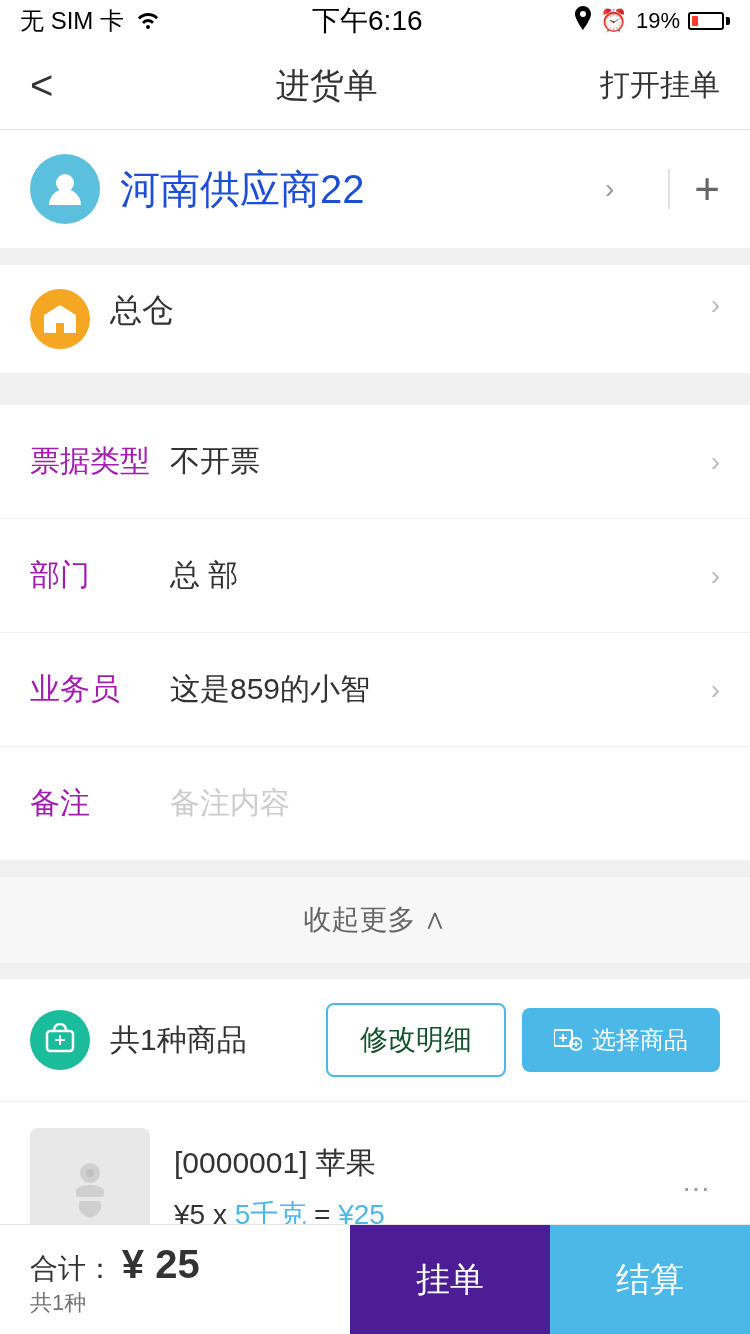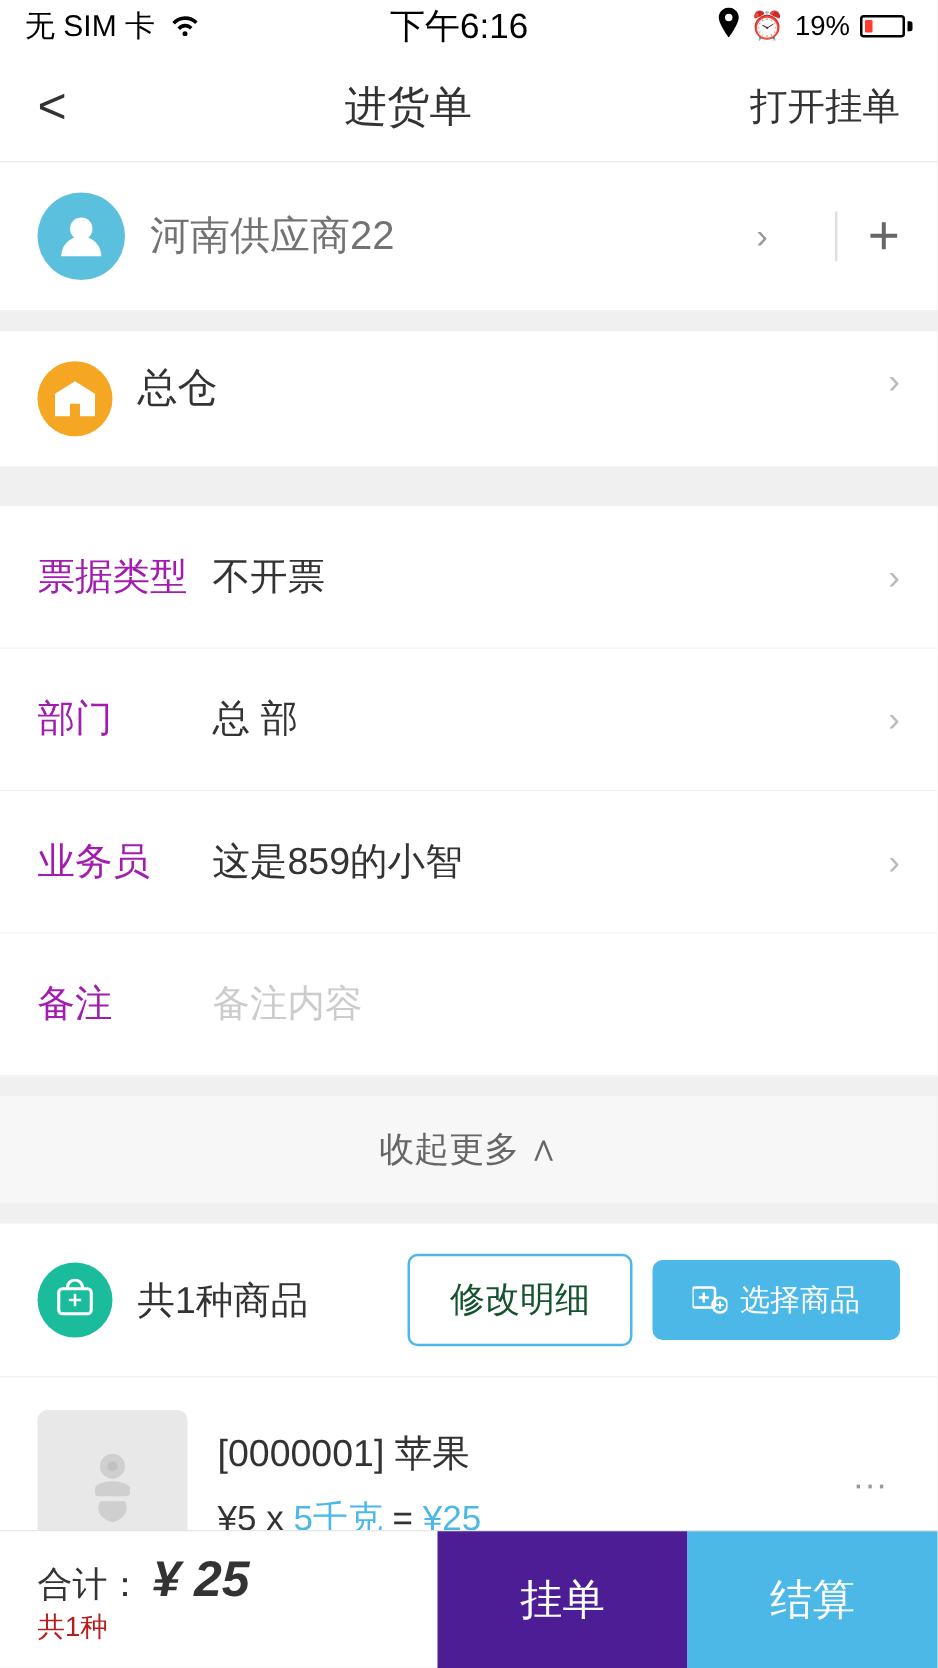--- a/index.html
+++ b/index.html
@@ -98,22 +98,22 @@
       background: #5bc0de;
       display: flex;
       align-items: center;
       justify-content: center;
       margin-right: 20px;
       flex-shrink: 0;
     }
     .supplier-avatar svg { width: 44px; height: 44px; }
     .supplier-name {
       flex: 1;
-      font-size: 32px;
-      color: #737373;
+      font-size: 40px;
+      color: #1d4ed8;
     }
     .supplier-chevron {
       font-size: 28px;
       color: #999;
       margin-right: 30px;
     }
     .supplier-add {
       font-size: 44px;
       color: #666;
       font-weight: 300;
@@ -456,19 +456,19 @@
       </div>
     </div>
     <span class="product-more">···</span>
   </div>
 </div>
 
 <div class="bottom-bar">
   <div class="total-section">
     <div>
       <span>合计：</span>
-      <span style="font-size:40px;font-weight:600;font-style:italic;">¥ 25</span>
-    </div>
-    <div style="font-size:22px;color:#b91c1c;">共1种</div>
+      <span style="font-size:40px;font-weight:600;">¥ 25</span>
+    </div>
+    <div style="font-size:22px;color:#737373;">共1种</div>
   </div>
   <button class="btn-hang">挂单</button>
   <button class="btn-checkout">结算</button>
 </div>
 
 </body></html>

